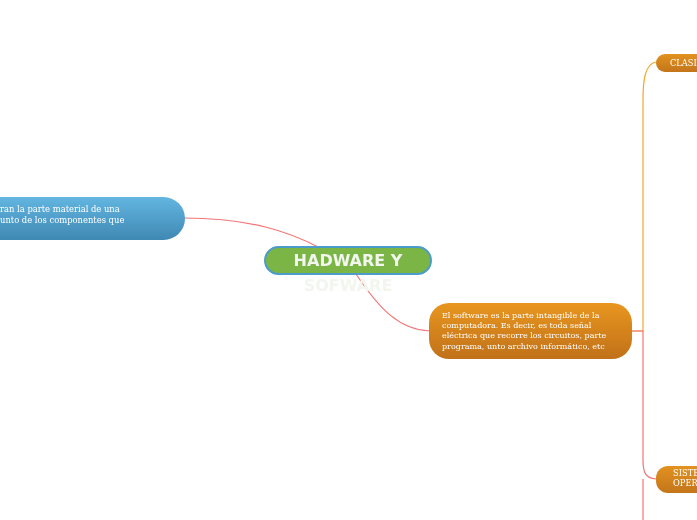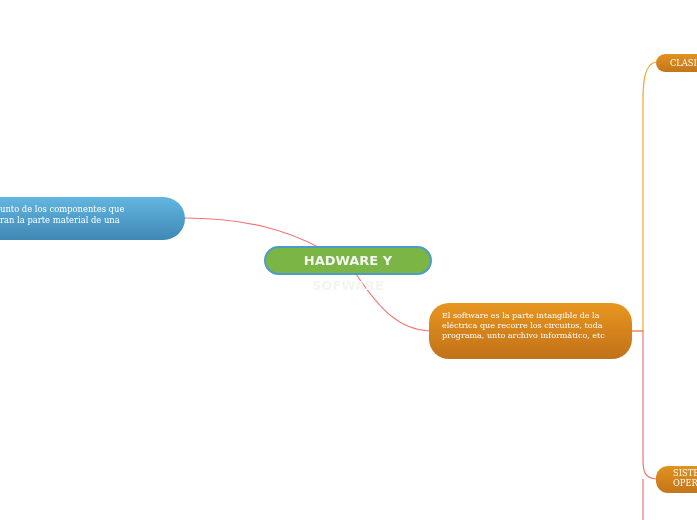--- a/index.html
+++ b/index.html
@@ -3,52 +3,53 @@
 <meta charset="utf-8">
 <style>
   html, body { margin:0; padding:0; }
   body { width:697px; height:520px; background:#ffffff; position:relative; overflow:hidden; font-family:"DejaVu Serif", serif; }
   svg.links { position:absolute; left:0; top:0; width:697px; height:520px; }
   .node { position:absolute; box-sizing:border-box; color:#fff; }
   .hardware { left:-30px; top:197px; width:215px; height:43px; border-radius:22px;
     background:linear-gradient(#62b6e0,#3f88b4); font-size:8.4px; line-height:10.5px; padding:7px 0 0 30px; }
   .center { left:264px; top:246px; width:168px; height:29px; border-radius:15px;
     background:#7bb545; border:2px solid #4c9ccb; font-family:"DejaVu Sans", sans-serif; font-weight:bold;
-    font-size:13px; text-align:center; line-height:25px; color:#f2f6ee; }
+    font-size:16px; text-align:center; line-height:25px; color:#f2f6ee; }
   .software { left:429px; top:303px; width:203px; height:56px; border-radius:20px;
     background:linear-gradient(#e8961f,#c17119); font-size:8px; line-height:10.2px; padding:8px 8px 0 13px; }
   .clasi { left:656px; top:54px; width:60px; height:18px; border-radius:9px;
     background:linear-gradient(#e2921f,#c3751a); font-size:8.3px; line-height:18px; padding-left:14px; }
   .sist { left:656px; top:466px; width:60px; height:27px; border-radius:12px;
     background:linear-gradient(#e2921f,#c3751a); font-size:8.3px; line-height:9.5px; padding:3px 0 0 17px; }
   .line { display:block; white-space:nowrap; }
 </style>
 </head>
 <body>
 
 <svg class="links">
   <path d="M184,218 C250,218 290,232 320,248" stroke="#f47575" stroke-width="1.2" fill="none"></path>
   <path d="M356,274 C380,310 400,330 430,331" stroke="#f47575" stroke-width="1.2" fill="none"></path>
   <path d="M632,331 L643,331 L643,100 C643,80 645,64 656,62" stroke="#f0a830" stroke-width="1.2" fill="none"></path>
   <path d="M632,331 L643,331 L643,460 C643,472 645,478 656,479" stroke="#f47575" stroke-width="1.2" fill="none"></path>
   <path d="M643,479 L643,520" stroke="#f47575" stroke-width="1.2" fill="none"></path>
 </svg>
 
 <div class="node hardware">
+  <span class="line">ran la parte material de una</span>
   <span class="line">unto de los componentes que</span>
-  <span class="line">ran la parte material de una</span>
 </div>
 
 <div class="node center">
   <span>HADWARE Y SOFWARE</span>
 </div>
 
 <div class="node software">
   <span class="line">El software es la parte intangible de la</span>
-  <span class="line">eléctrica que recorre los circuitos, toda</span>
+  <span class="line">computadora. Es decir, es toda señal</span>
+  <span class="line">eléctrica que recorre los circuitos, parte</span>
   <span class="line">programa, unto archivo informático, etc</span>
 </div>
 
 <div class="node clasi">
   <span class="line">CLASI</span>
 </div>
 
 <div class="node sist">
   <span class="line">SISTE</span>
   <span class="line">OPER</span>

